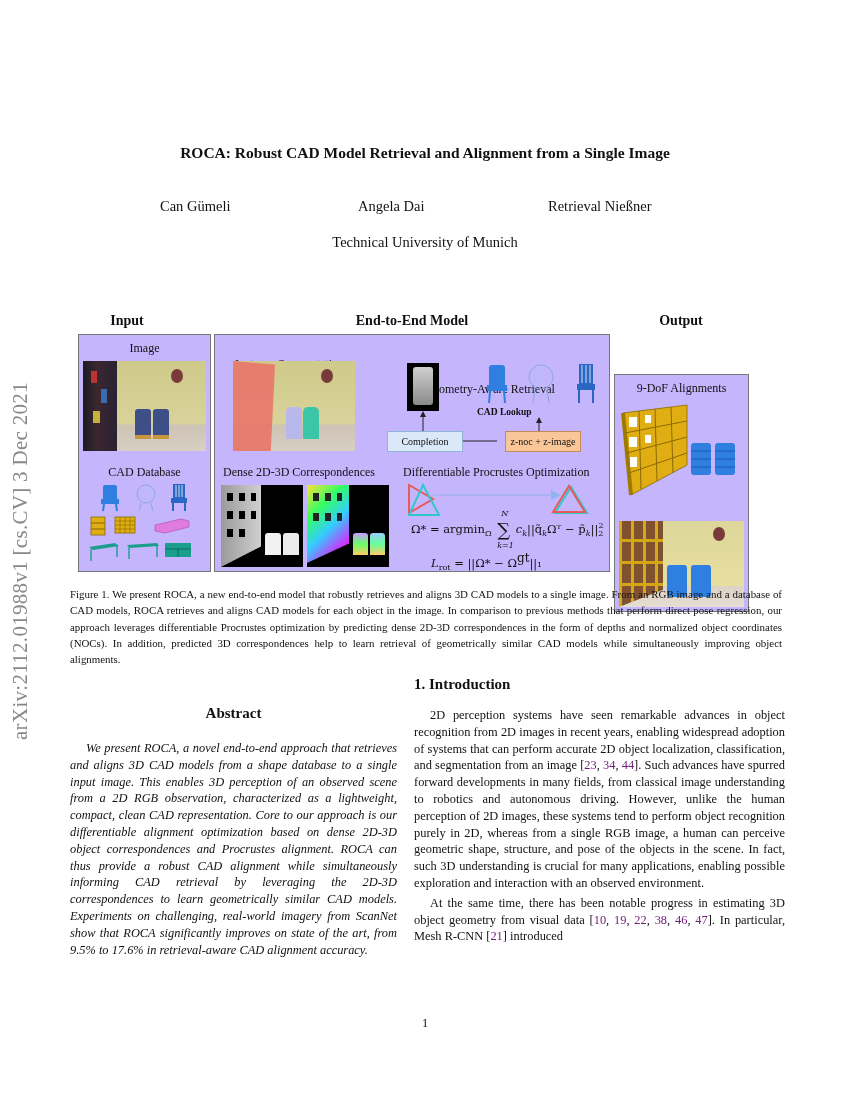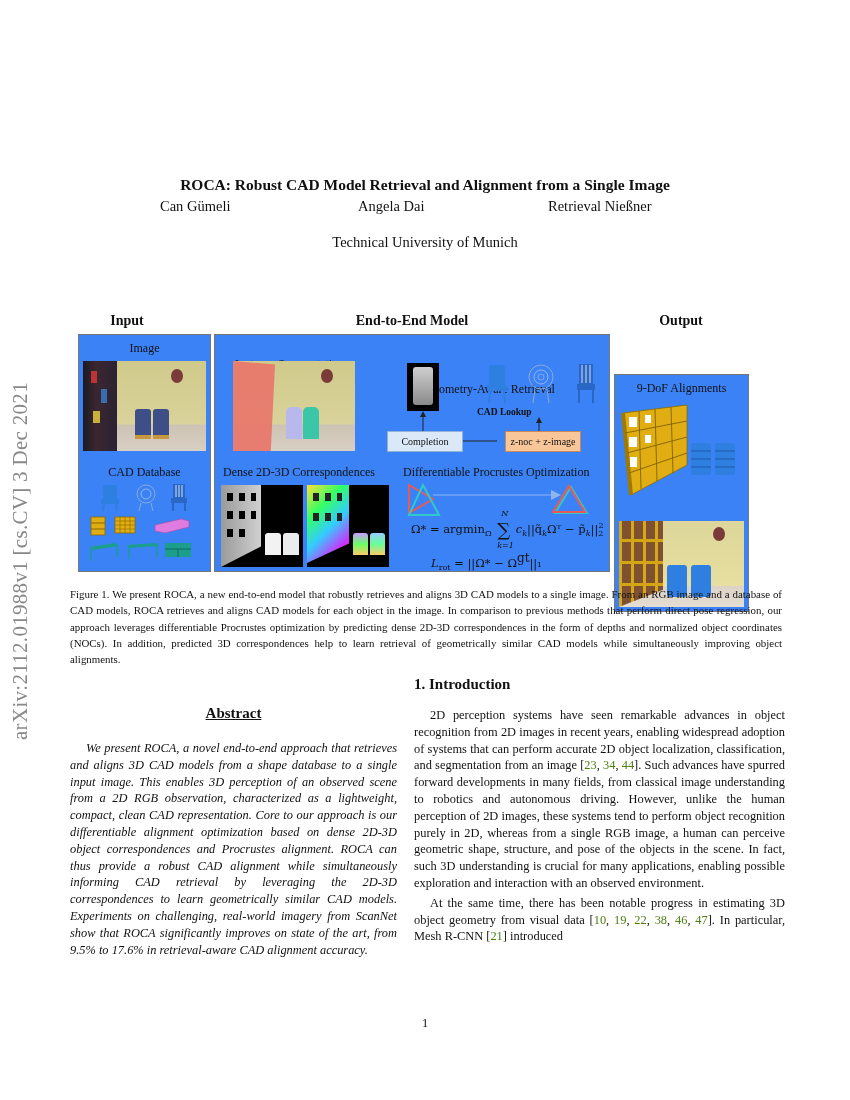--- a/index.html
+++ b/index.html
@@ -1,39 +1,39 @@
 <!DOCTYPE html>
 <html><head>
 <meta charset="utf-8">
 <style>
   html, body { margin:0; padding:0; background:#ffffff; }
   body { width:850px; height:1100px; position:relative; overflow:hidden;
          font-family:"Liberation Serif","DejaVu Serif",serif; color:#111; }
   .abs { position:absolute; }
-  .title { top:144px; left:0; width:850px; text-align:center; font-weight:bold; font-size:15.5px;margin-top:32px; }
+  .title { top:144px; left:0; width:850px; text-align:center; font-weight:bold; font-size:15.5px; }
   .author { top:198px; font-size:14.5px; }
   .affil { top:234px; left:0; width:850px; text-align:center; font-size:14.5px; }
   .arxiv { left:8px; top:740px; transform-origin:0 0; transform:rotate(-90deg);
            font-size:21px; color:#888; white-space:nowrap; letter-spacing:0.3px; }
   .fig-head { top:313px; font-weight:bold; font-size:14px; text-align:center; }
-  .panel { border:1px solid #777; background:#3b82f6; }
+  .panel { border:1px solid #777; background:#c4b5fd; }
   .ptitle { font-size:12px; text-align:center; position:absolute; white-space:nowrap; }
   .photo { position:absolute; overflow:hidden; }
   .box { position:absolute; font-size:10px; text-align:center; line-height:19px; }
   .caption { top:586px; left:70px; width:712px; font-size:10.9px; line-height:16.3px; text-align:justify; }
   .col-left { left:70px; width:327px; }
   .col-right { left:414px; width:371px; }
-  .h-abs { top:705px; font-weight:bold; font-size:15px; text-align:center;text-decoration:underline; }
+  .h-abs { top:705px; font-weight:bold; font-size:15px; text-align:center; }
   .h-intro { top:676px; font-weight:bold; font-size:15px; }
   .body-text { font-size:12.4px; line-height:16.8px; text-align:justify; }
   .abs-text { top:740px; font-style:italic; }
   .intro-text { top:707px; }
   .body-text p { margin:0; text-indent:16px; }
   .body-text p + p { margin-top:3px; }
-  .cite { color:#4d7c0f; }
+  .cite { color:#701a75; }
   .pagenum { top:1016px; left:0; width:850px; text-align:center; font-size:12.5px; }
   .math { font-family:"DejaVu Serif",serif; font-size:11.5px; position:absolute; white-space:nowrap; }
 </style>
 </head>
 <body>
 
 <div class="abs title">ROCA: Robust CAD Model Retrieval and Alignment from a Single Image</div>
 <div class="abs author" style="left:160px;">Can Gümeli</div>
 <div class="abs author" style="left:358px;">Angela Dai</div>
 <div class="abs author" style="left:548px;">Retrieval Nießner</div>

